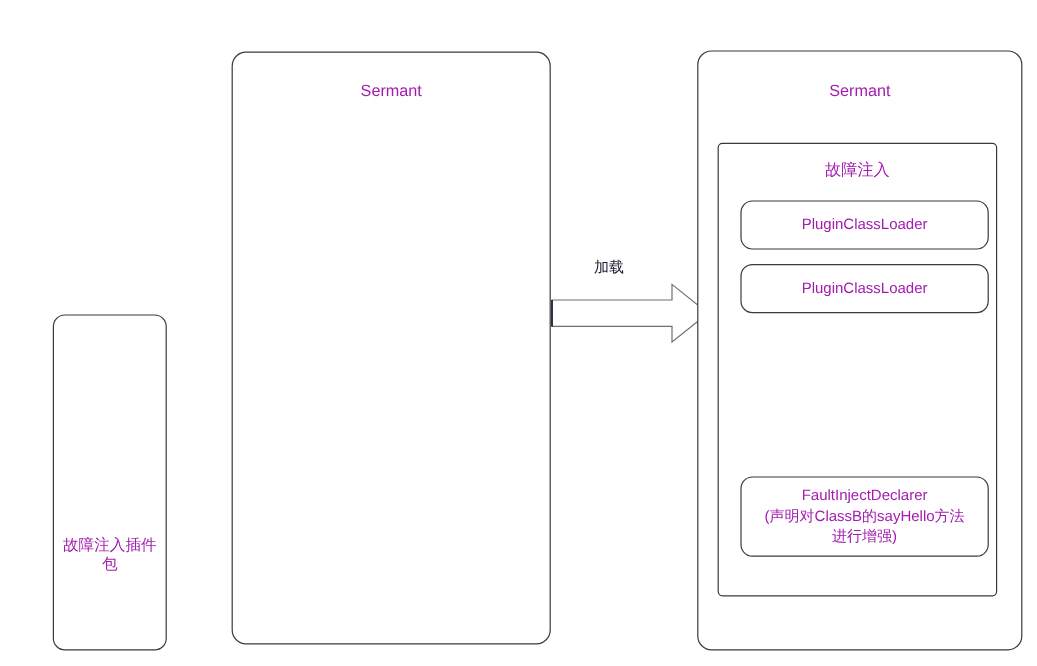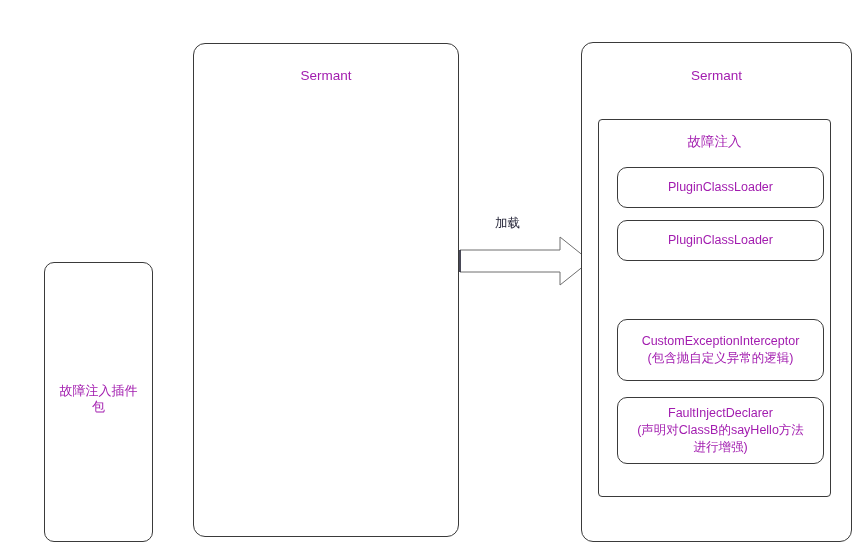--- a/index.html
+++ b/index.html
@@ -36,23 +36,24 @@
     text-align: center;
     line-height: 1.25;
     color: #a21caf;
     white-space: pre-line;
   }
 
   
   #plugin-package-box {
     left: 44px;
     top: 262px;
-    width: 109px;
+    width: 95px;
     height: 280px;
     border-radius: 10px;
+    align-items: center;
   }
   #plugin-package-box .label {
     font-size: 13px;
     width: 86px;
     margin-top: 120px;
   }
 
   
   #sermant-plain-box {
     left: 193px;
@@ -171,24 +172,20 @@
 
       <div class="chip" id="chip-plugin-class-loader">
         <div class="label">PluginClassLoader</div>
       </div>
 
       <div class="chip" id="chip-service-class-loader">
         <div class="label">PluginClassLoader</div>
       </div>
 
 
-      <div class="chip" id="chip-custom-exception-interceptor">
-        <div class="label">CustomExceptionInterceptor
-(包含抛自定义异常的逻辑)</div>
-      </div>
 
       <div class="chip" id="chip-fault-inject-declarer">
         <div class="label">FaultInjectDeclarer
 (声明对ClassB的sayHello方法
 进行增强)</div>
       </div>
 
     </div>
   </div>
 

